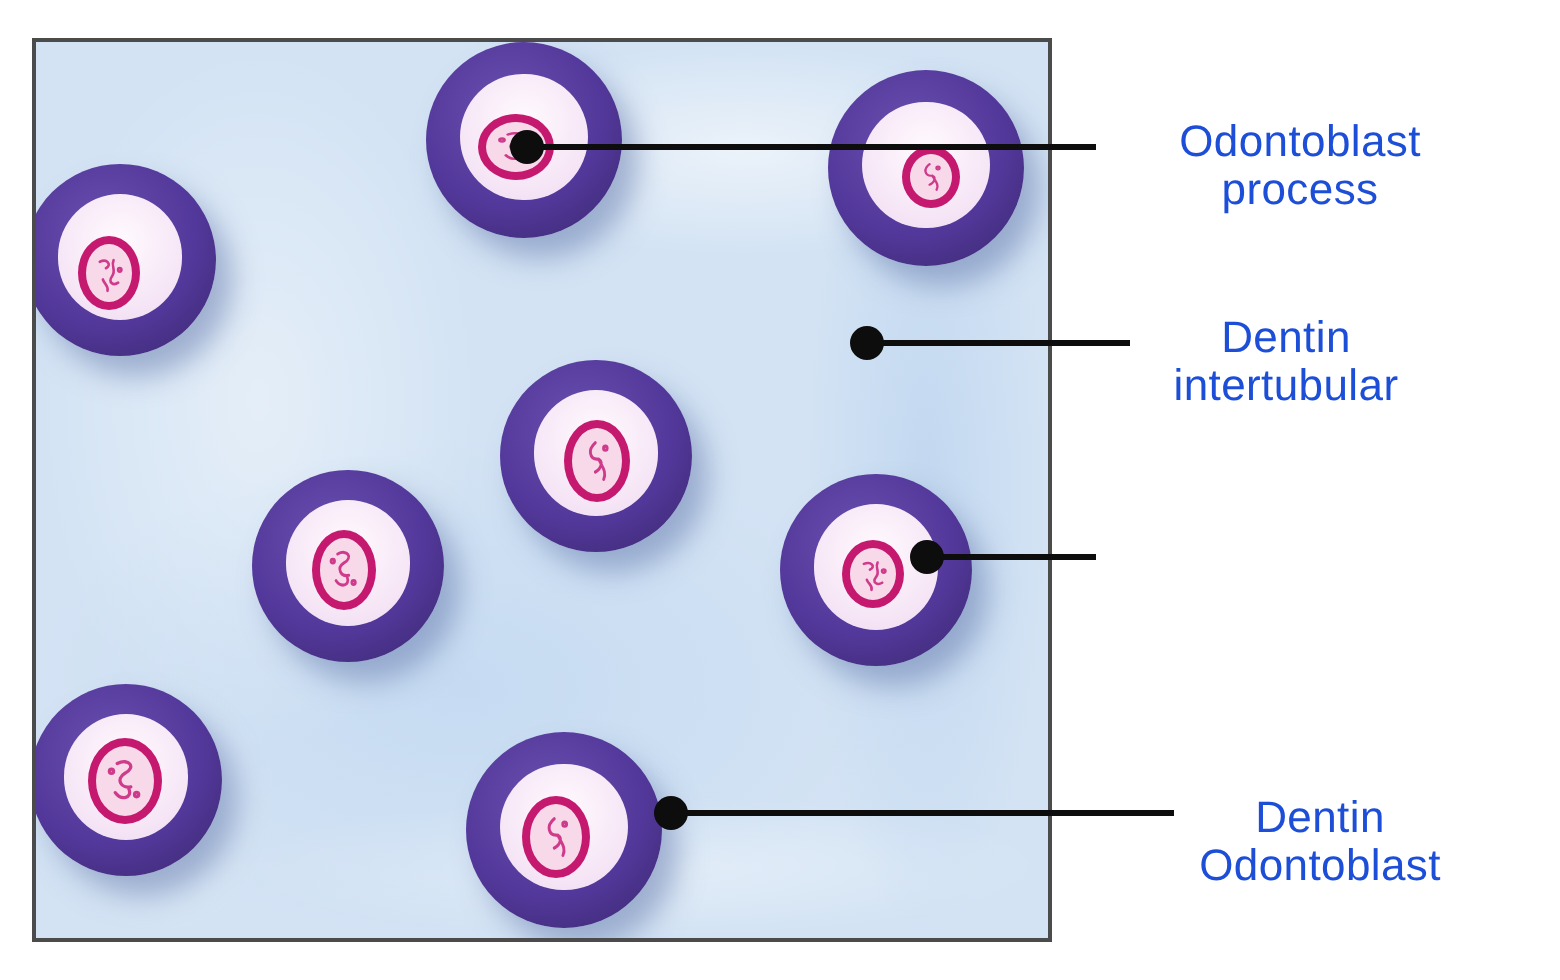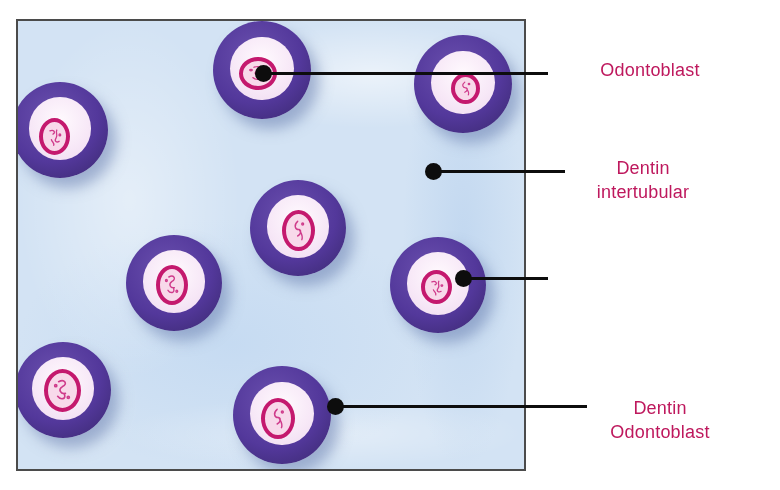--- a/index.html
+++ b/index.html
@@ -25,22 +25,22 @@
   }
   .lumen{position:absolute;left:17.5%;top:16%;width:65%;height:65%;border-radius:50%;
     background:radial-gradient(circle at 50% 38%, #fffafe 0%, #f7e8f7 58%, #eedaf0 100%);
   }
   .process-ring{position:absolute;box-sizing:border-box;border:4.5px solid #c4196e;
     border-radius:50%;background:#f8d9ea;overflow:hidden;
   }
   .process-ring svg{position:absolute;left:0;top:0;width:100%;height:100%;}
   .pointer-line{position:absolute;height:3px;background:#0d0d0d;z-index:6;}
   .pointer-dot{position:absolute;width:17px;height:17px;border-radius:50%;background:#0d0d0d;z-index:7;}
-  .ann-label{position:absolute;width:230px;text-align:center;color:#be185d;
-    font-size:18px;line-height:23.5px;letter-spacing:.2px;z-index:8;}
+  .ann-label{position:absolute;width:230px;text-align:center;color:#1d4ed8;
+    font-size:22px;line-height:23.5px;letter-spacing:.2px;z-index:8;}
   .ann-label span{display:block;}
 </style>
 </head>
 <body>
 
 <div class="canvas">
   <div class="panel">
     <div>
         <div class="tubule" style="left: 195px; top: 0px; width: 98px; height: 98px;">
           <div class="lumen"></div>
@@ -133,20 +133,21 @@
             </svg>
           </div>
         </div>
       </div>
   </div>
   <div>
       <div class="pointer-line" style="left: 263px; top: 71.5px; width: 285px;"></div>
       <div class="pointer-dot" style="left: 254.5px; top: 64.5px;"></div>
       <div class="ann-label" style="left: 535px; top: 59px;">
         <span>Odontoblast</span>
+        <span>process</span>
       </div>
       <div class="pointer-line" style="left: 433px; top: 169.5px; width: 132px;"></div>
       <div class="pointer-dot" style="left: 424.5px; top: 162.5px;"></div>
       <div class="ann-label" style="left: 528px; top: 157px;">
         <span>Dentin</span>
         <span>intertubular</span>
       </div>
       <div class="pointer-line" style="left: 463px; top: 276.5px; width: 85px;"></div>
       <div class="pointer-dot" style="left: 454.5px; top: 269.5px;"></div>
       <div class="ann-label" style="left: 543px; top: 267px;">

